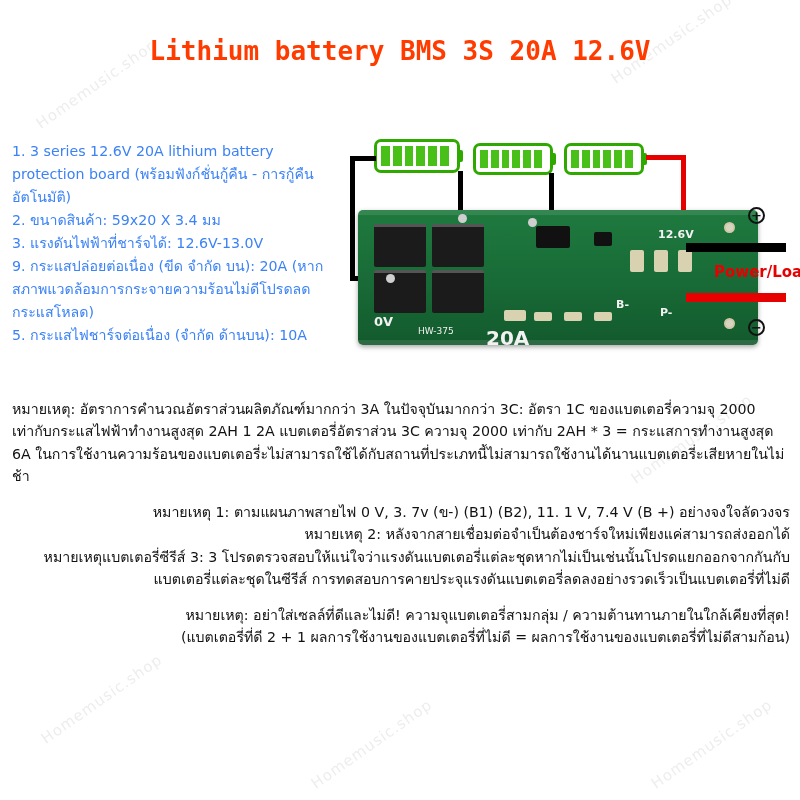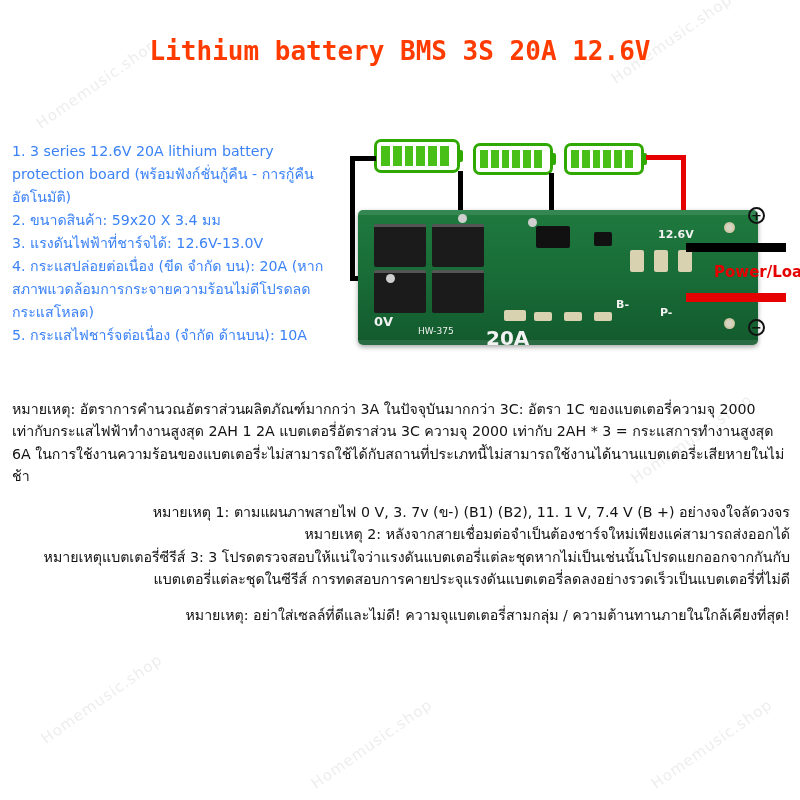--- a/index.html
+++ b/index.html
@@ -215,21 +215,21 @@
   <div class="wm" style="left:640px; top:735px; transform:rotate(-35deg);">Homemusic.shop</div>
 
   <div class="title-bar">
     <span class="title-text">Lithium battery BMS 3S 20A 12.6V</span>
   </div>
 
   <div class="spec-list">
     <div class="li">1. 3 series 12.6V 20A lithium battery protection board (พร้อมฟังก์ชั่นกู้คืน - การกู้คืนอัตโนมัติ)</div>
     <div class="li">2. ขนาดสินค้า: 59x20 X 3.4 มม</div>
     <div class="li">3. แรงดันไฟฟ้าที่ชาร์จได้: 12.6V-13.0V</div>
-    <div class="li">4. กระแสปล่อยต่อเนื่อง (ขีด จำกัด บน): 20A (หากสภาพแวดล้อมการกระจายความร้อนไม่ดีโปรดลดกระแสโหลด)</div>
+    <div class="li">9. กระแสปล่อยต่อเนื่อง (ขีด จำกัด บน): 20A (หากสภาพแวดล้อมการกระจายความร้อนไม่ดีโปรดลดกระแสโหลด)</div>
     <div class="li">5. กระแสไฟชาร์จต่อเนื่อง (จำกัด ด้านบน): 10A</div>
   </div>
 
   <div class="photo">
 
     <div class="cell" style="left:44px; top:14px; width:86px; height:34px;">
       <div class="bars">
           <i></i>
           <i></i>
           <i></i>
@@ -320,16 +320,17 @@
 
   <div class="notes">
     <p>หมายเหตุ: อัตราการคำนวณอัตราส่วนผลิตภัณฑ์มากกว่า 3A ในปัจจุบันมากกว่า 3C: อัตรา 1C ของแบตเตอรี่ความจุ 2000 เท่ากับกระแสไฟฟ้าทำงานสูงสุด 2AH 1 2A แบตเตอรี่อัตราส่วน 3C ความจุ 2000 เท่ากับ 2AH * 3 = กระแสการทำงานสูงสุด 6A ในการใช้งานความร้อนของแบตเตอรี่ะไม่สามารถใช้ได้กับสถานที่ประเภทนี้ไม่สามารถใช้งานได้นานแบตเตอรี่ะเสียหายในไม่ช้า</p>
     <div class="grp">
       <p class="tight">หมายเหตุ 1: ตามแผนภาพสายไฟ 0 V, 3. 7v (ข-) (B1) (B2), 11. 1 V, 7.4 V (B +) อย่างจงใจลัดวงจร</p>
       <p class="tight">หมายเหตุ 2: หลังจากสายเชื่อมต่อจำเป็นต้องชาร์จใหม่เพียงแค่สามารถส่งออกได้</p>
       <p class="tight">หมายเหตุแบตเตอรี่ซีรีส์ 3: 3 โปรดตรวจสอบให้แน่ใจว่าแรงดันแบตเตอรี่แต่ละชุดหากไม่เป็นเช่นนั้นโปรดแยกออกจากกันกับแบตเตอรี่แต่ละชุดในซีรีส์ การทดสอบการคายประจุแรงดันแบตเตอรี่ลดลงอย่างรวดเร็วเป็นแบตเตอรี่ที่ไม่ดี</p>
     </div>
     <div class="grp">
       <p class="tight">หมายเหตุ: อย่าใส่เซลล์ที่ดีและไม่ดี! ความจุแบตเตอรี่สามกลุ่ม / ความต้านทานภายในใกล้เคียงที่สุด!</p>
+      <p class="tight">(แบตเตอรี่ที่ดี 2 + 1 ผลการใช้งานของแบตเตอรี่ที่ไม่ดี = ผลการใช้งานของแบตเตอรี่ที่ไม่ดีสามก้อน)</p>
     </div>
   </div>
 
 </div>
 
 </body></html>

